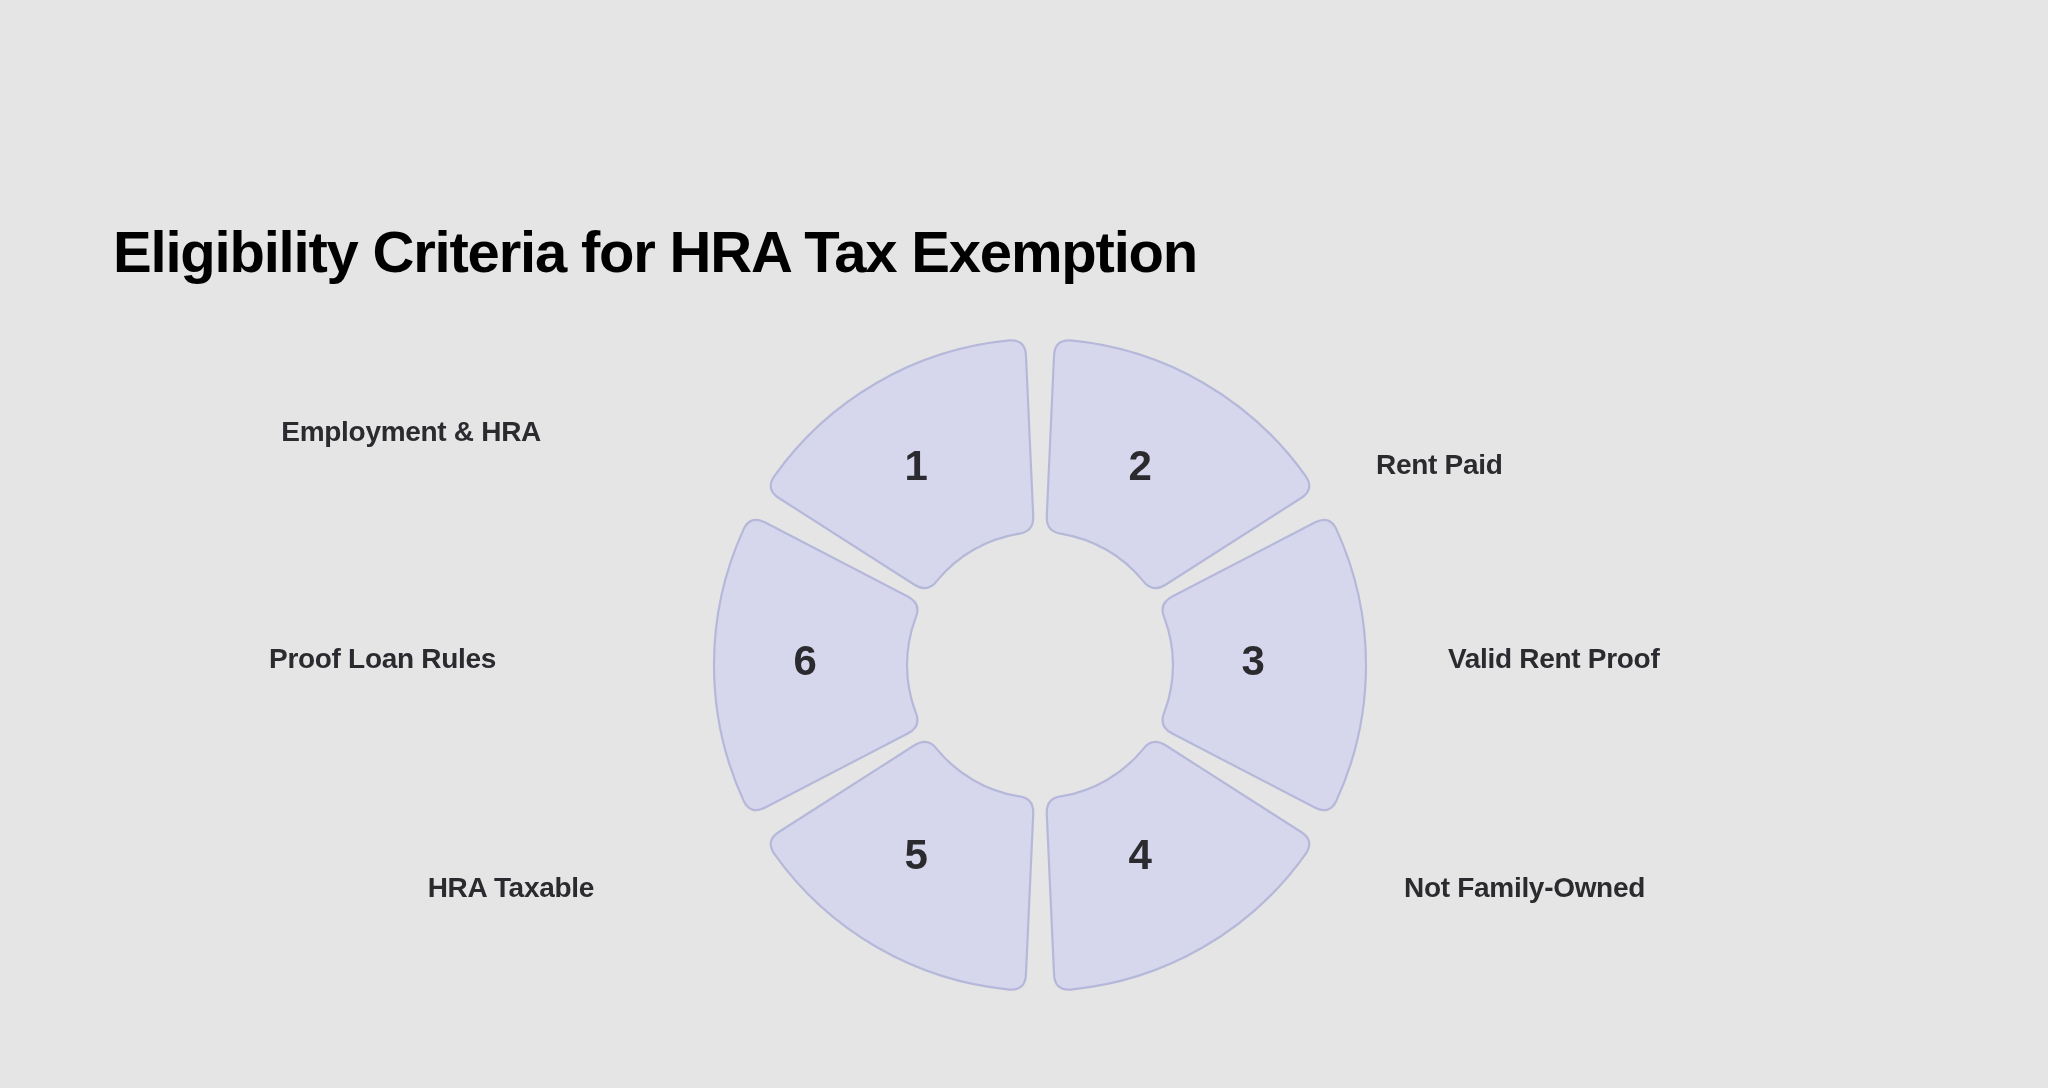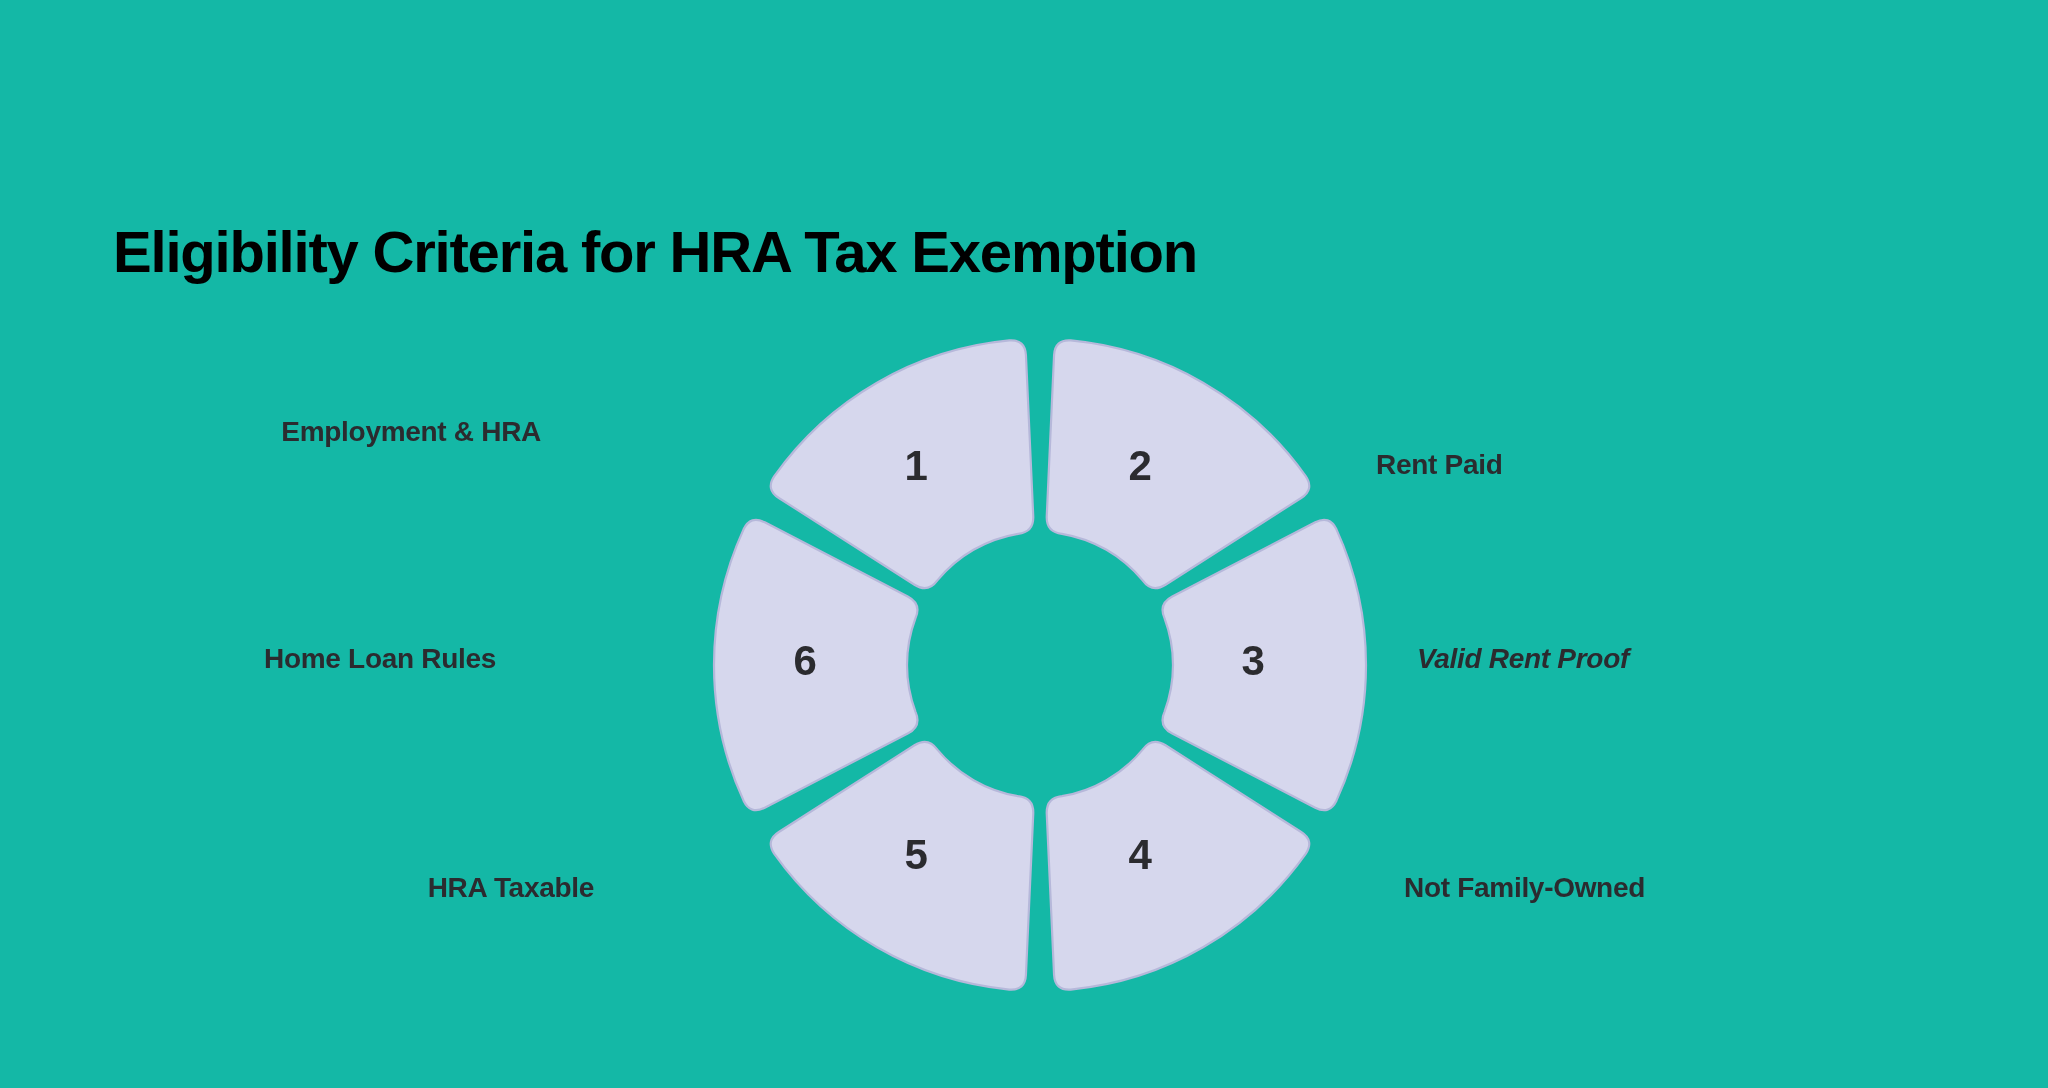--- a/index.html
+++ b/index.html
@@ -10,21 +10,21 @@
   body {
     width: 2048px;
     height: 1088px;
     overflow: hidden;
     font-family: "Liberation Sans", sans-serif;
   }
   #canvas {
     position: relative;
     width: 2048px;
     height: 1088px;
-    background: #14b8a6;
+    background: #e5e5e5;
   }
 
   
   #page-title {
     position: absolute;
     left: 113px;
     top: 183px;
     font-size: 58px;
     font-weight: bold;
     letter-spacing: -1.2px;
@@ -100,20 +100,20 @@
   <div id="numbers-layer">
       <div class="segment-number" style="left: 916px; top: 466px; color: rgb(43, 43, 47);">1</div>
       <div class="segment-number" style="left: 1140px; top: 466px; color: rgb(43, 43, 47);">2</div>
       <div class="segment-number" style="left: 1253px; top: 661px; color: rgb(43, 43, 47);">3</div>
       <div class="segment-number" style="left: 1140px; top: 855px; color: rgb(43, 43, 47);">4</div>
       <div class="segment-number" style="left: 916px; top: 855px; color: rgb(43, 43, 47);">5</div>
       <div class="segment-number" style="left: 805px; top: 661px; color: rgb(43, 43, 47);">6</div>
     </div>
   <div id="labels-layer">
       <div class="outer-label left" style="left: 541px; top: 432px; color: rgb(43, 43, 47);">Employment &amp; HRA</div>
-      <div class="outer-label left" style="left: 496px; top: 659px; color: rgb(43, 43, 47);">Home Loan Rules</div>
+      <div class="outer-label left" style="left: 496px; top: 659px; color: rgb(43, 43, 47);">Proof Loan Rules</div>
       <div class="outer-label left" style="left: 548px; top: 888px; color: rgb(43, 43, 47); margin-left: 46px;">HRA Taxable</div>
       <div class="outer-label right" style="left: 1376px; top: 432px; color: rgb(43, 43, 47); margin-top: 33px;">Rent Paid</div>
-      <div class="outer-label right" style="left: 1417px; top: 659px; color: rgb(43, 43, 47); font-style: italic;">Valid Rent Proof</div>
+      <div class="outer-label right" style="left: 1448px; top: 659px; color: rgb(43, 43, 47);">Valid Rent Proof</div>
       <div class="outer-label right" style="left: 1376px; top: 888px; color: rgb(43, 43, 47); margin-left: 28px;">Not Family-Owned</div>
     </div>
 
 </div>
 
 </body></html>

